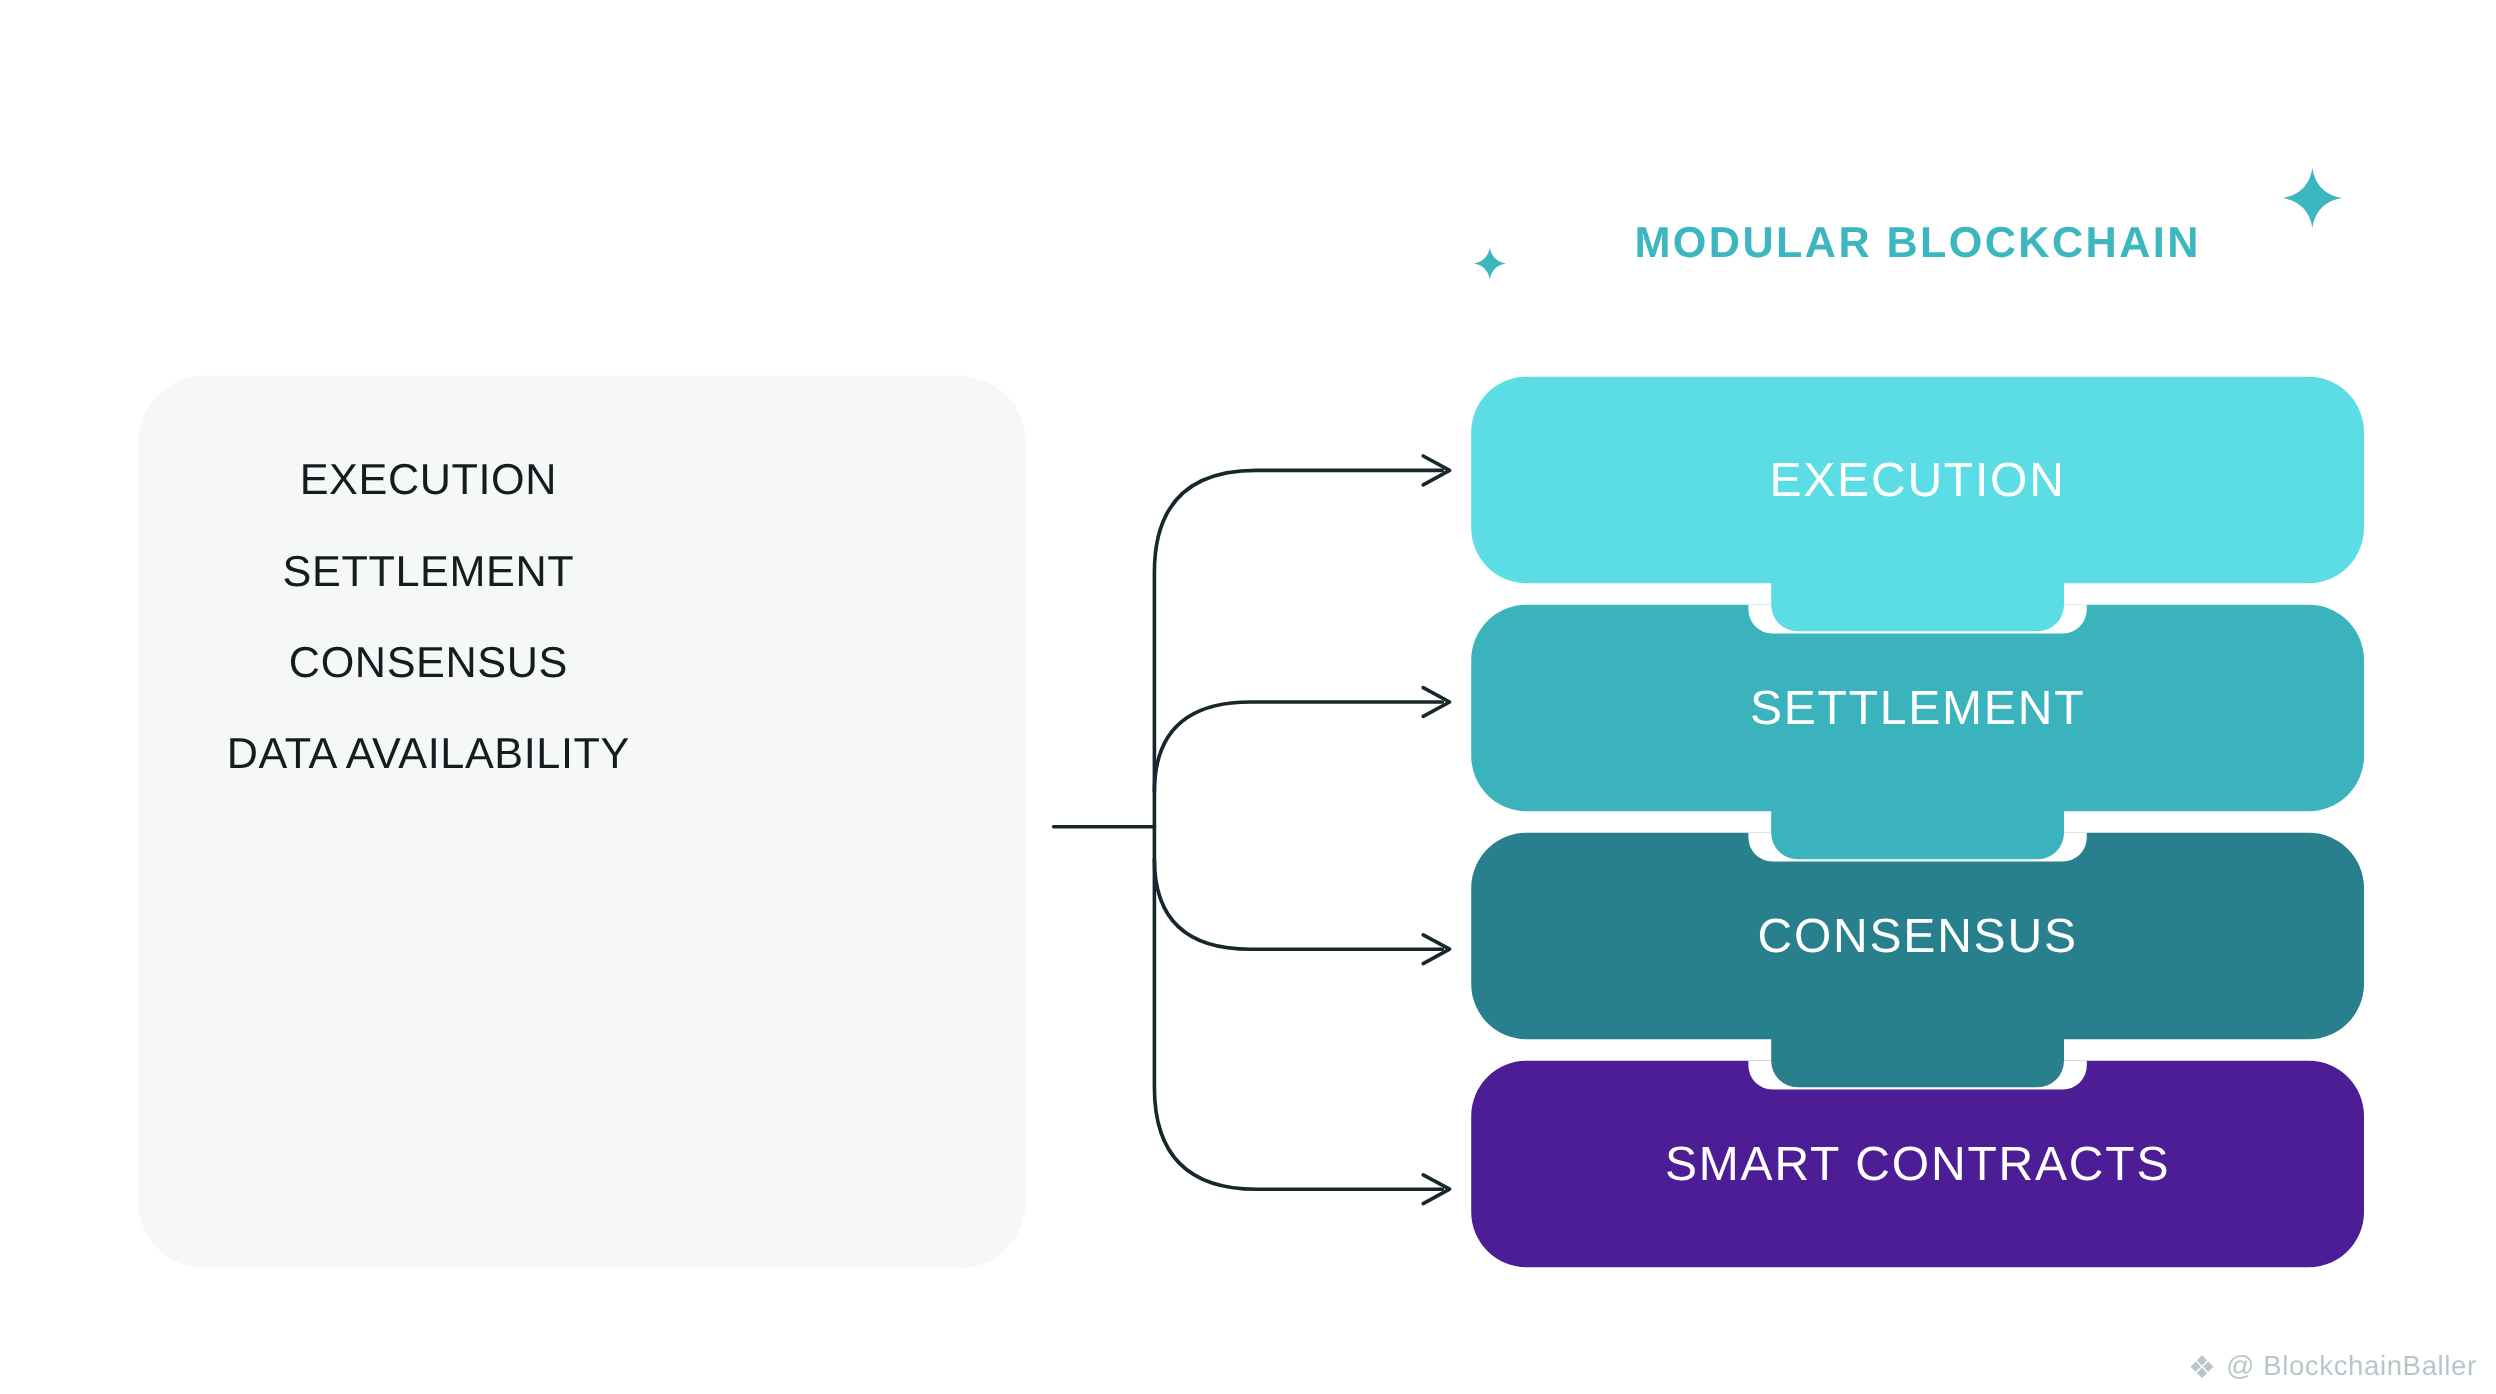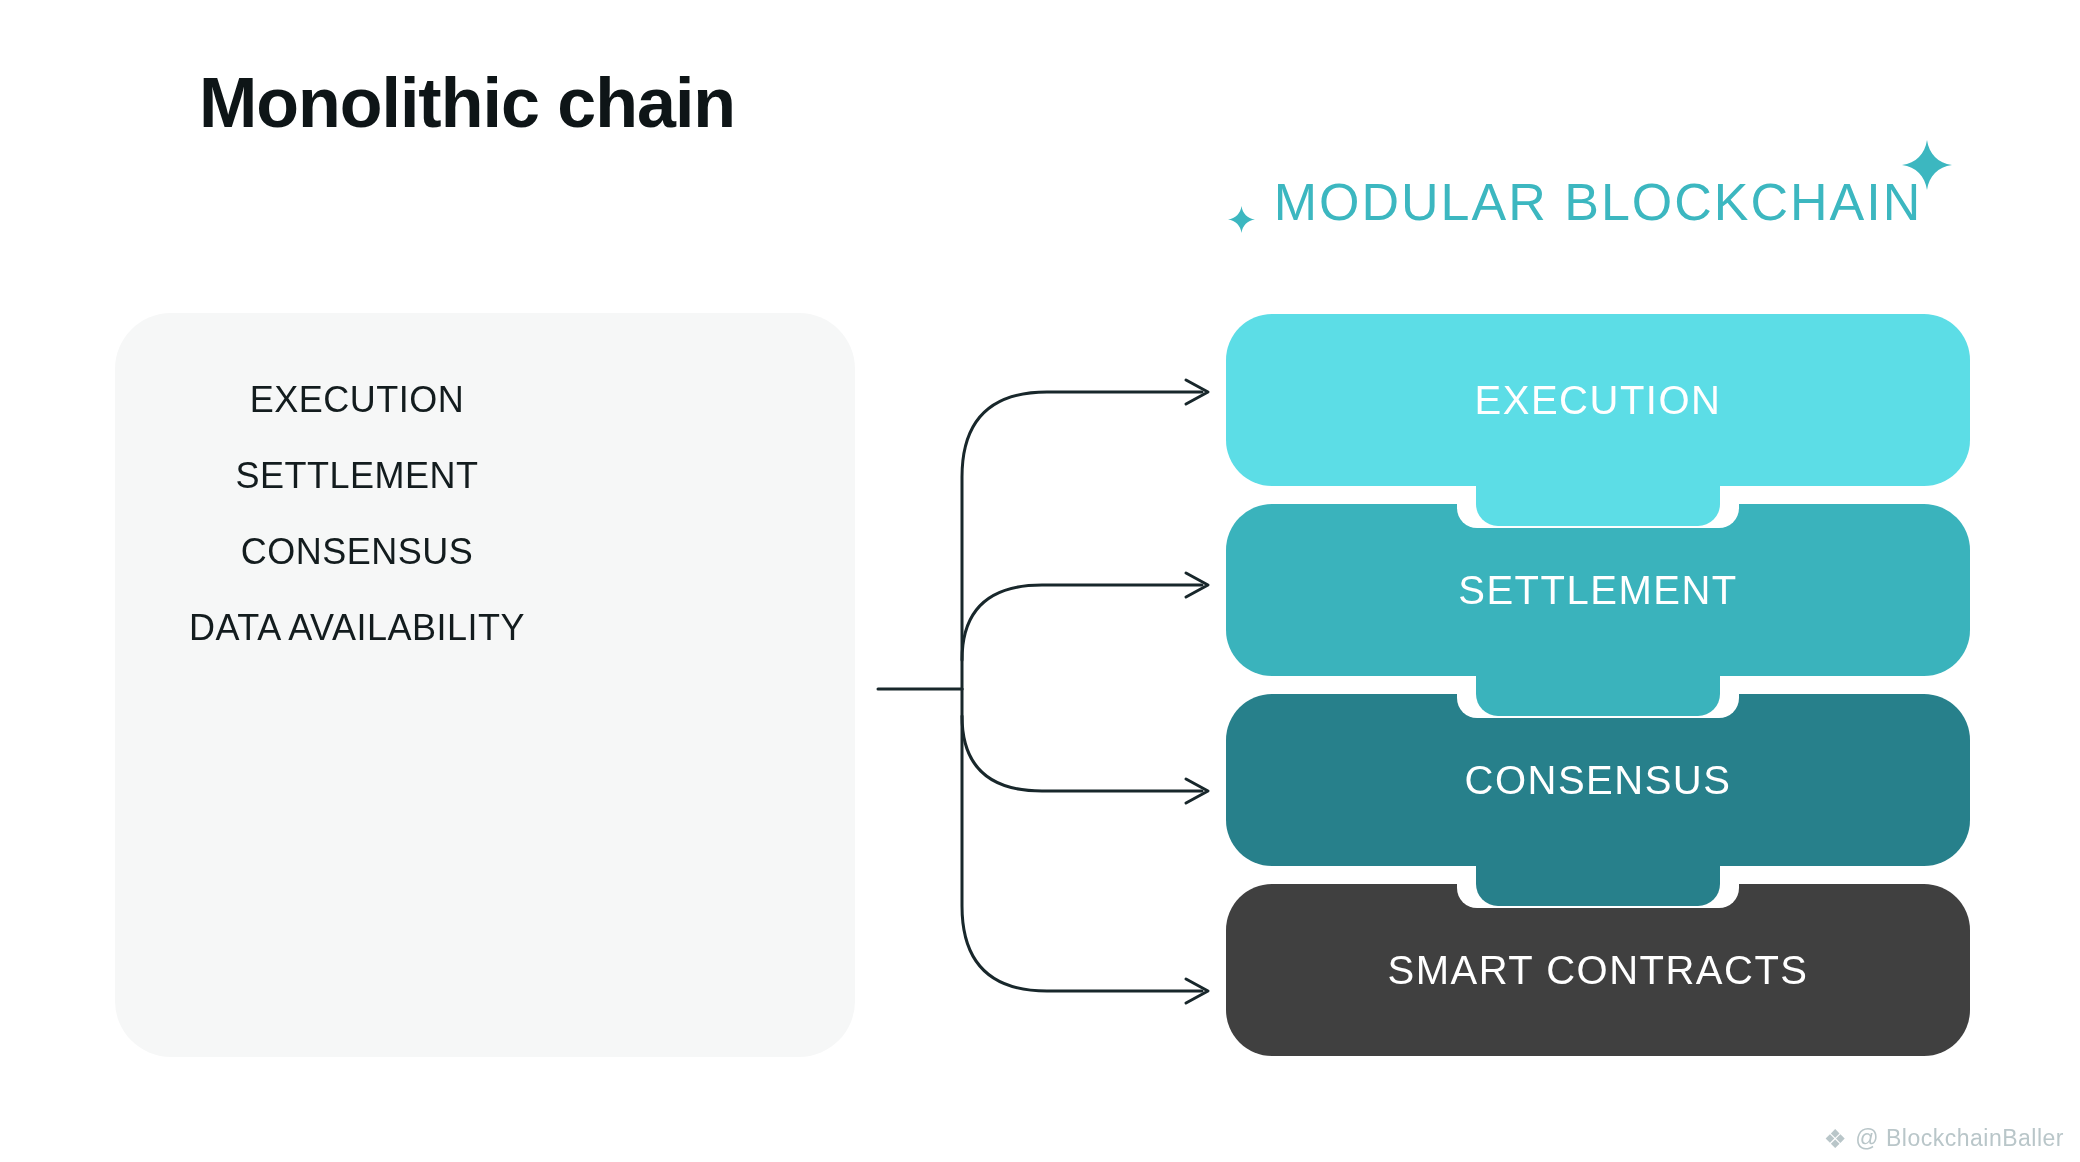--- a/index.html
+++ b/index.html
@@ -31,23 +31,23 @@
     letter-spacing: -1px;
     color: var(--title-text);
   }
   .title-left  { left: 97px;  top: 68px; width: 740px; }
   .title-right { left: 1226px; top: 68px; width: 744px; }
 
   .badge {
     position: absolute;
     left: 1226px; top: 180px; width: 744px;
     text-align: center;
-    font-size: 52px;
+    font-size: 36px;
     line-height: 44px;
-    font-weight: 400;
+    font-weight: 700;
     letter-spacing: 2px;
     color: var(--accent-teal);
   }
 
   
   .mono-panel {
     position: absolute;
     left: 115px; top: 313px;
     width: 740px; height: 744px;
     background: var(--panel-bg);
@@ -145,21 +145,20 @@
     font-size: 23px;
     letter-spacing: 0.5px;
   }
   .watermark-icon { font-size: 26px; line-height: 26px; color: var(--watermark-text); }
 </style>
 </head>
 <body>
 
 <div class="canvas">
 
-  <div class="title title-left">Monolithic chain</div>
   <div class="badge">MODULAR BLOCKCHAIN</div>
 
   <svg class="sparkle sparkle-big" viewBox="0 0 40 40">
     <path d="M20 0C21.6 11.2 28.8 18.4 40 20C28.8 21.6 21.6 28.8 20 40C18.4 28.8 11.2 21.6 0 20C11.2 18.4 18.4 11.2 20 0Z"></path>
   </svg>
   <svg class="sparkle sparkle-small" viewBox="0 0 40 40">
     <path d="M20 0C21.6 11.2 28.8 18.4 40 20C28.8 21.6 21.6 28.8 20 40C18.4 28.8 11.2 21.6 0 20C11.2 18.4 18.4 11.2 20 0Z"></path>
   </svg>
 
   <div class="mono-panel">
@@ -195,21 +194,21 @@
       <div class="layer-label">SETTLEMENT</div>
       <div class="connector-tab"></div>
     </div>
 
     <div class="layer layer-2" style="background-color: rgb(39, 128, 139);">
       <div class="connector-notch"></div>
       <div class="layer-label">CONSENSUS</div>
       <div class="connector-tab"></div>
     </div>
 
-    <div class="layer layer-3" style="background-color: #404040;">
+    <div class="layer layer-3" style="background-color: #4c1d95;">
       <div class="connector-notch"></div>
       <div class="layer-label">SMART CONTRACTS</div>
     </div>
 
   </div>
 
   <div class="watermark">
     <span class="watermark-icon">❖</span>
     <span>@ BlockchainBaller</span>
   </div>

